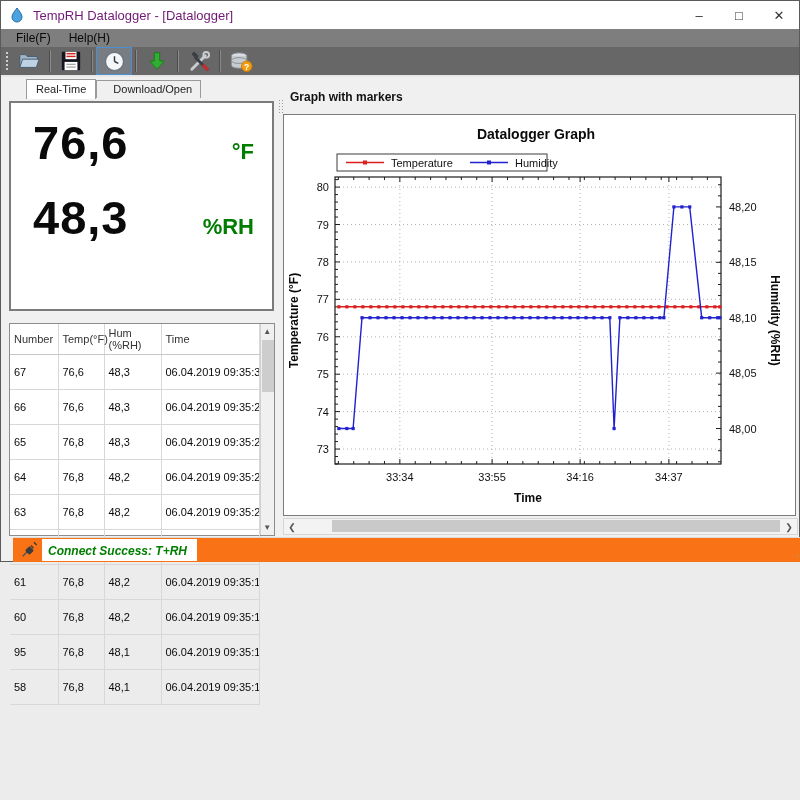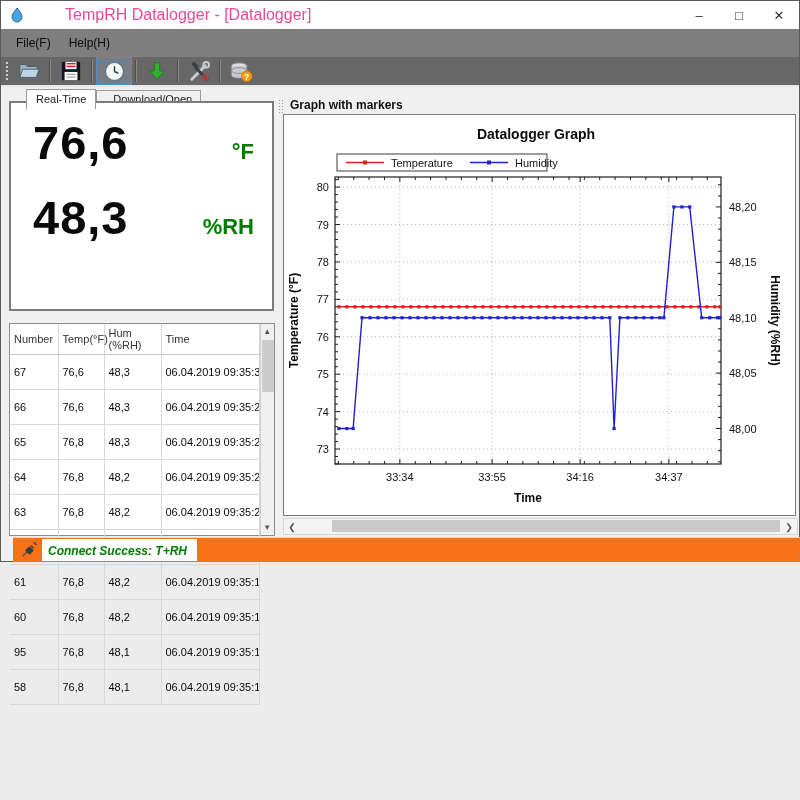--- a/index.html
+++ b/index.html
@@ -3,26 +3,26 @@
 <meta charset="utf-8">
 <style>
   html,body{margin:0;padding:0;}
   body{width:800px;height:800px;background:#ececec;overflow:hidden;
        font-family:"Liberation Sans",sans-serif;color:#111;}
   .window{position:relative;width:798px;height:560px;background:#f0f0f0;
           border:1px solid #5a5a5a;}
   
   .titlebar{height:28px;background:#ffffff;display:flex;align-items:center;}
   .titlebar .appicon{width:16px;height:16px;margin:0 8px 0 8px;}
-  .titlebar .title{font-size:16px;color:#ec4899;margin-left:32px;}
+  .titlebar .title{font-size:13px;color:#701a75;}
   .wincontrols{margin-left:auto;display:flex;height:100%;}
   .wincontrols div{width:40px;display:flex;align-items:center;justify-content:center;
                    font-size:13px;color:#333;cursor:default;}
   
-  .menubar{height:28px;background:#7e7e7e;display:flex;align-items:center;padding-left:6px;}
+  .menubar{height:18px;background:#7e7e7e;display:flex;align-items:center;padding-left:6px;}
   .menubar .mitem{font-size:12px;color:#0a0a0a;padding:0 9px;line-height:18px;}
   
   .toolbar{height:28px;background:#676767;display:flex;align-items:center;padding-left:2px;}
   .tgrip{width:5px;height:20px;margin:0 2px;
          background-image:radial-gradient(circle,#cfcfcf 1px,transparent 1.1px);
          background-size:4px 4px;}
   .tbtn{width:34px;height:26px;display:flex;align-items:center;justify-content:center;}
   .tbtn.selected{border:1px solid #4a8fd1;background:#787d83;}
   .tsep{width:1px;height:22px;background:#4e4e4e;border-right:1px solid #8a8a8a;margin:0 3px;}
   .lightstrip{height:2px;background:#e8e8e8;}
@@ -50,21 +50,21 @@
   col.c0{width:48px}col.c1{width:46px}col.c2{width:57px}col.c3{width:98px}
   .vscroll{width:15px;background:#f0f0f0;border-left:1px solid #d0d0d0;position:relative;}
   .vscroll .arr{height:15px;display:flex;align-items:center;justify-content:center;
                 font-size:8px;color:#555;}
   .vscroll .arr.down{position:absolute;bottom:0;left:0;right:0;}
   .vscroll .thumb{position:absolute;top:16px;left:1px;width:12px;height:52px;background:#cdcdcd;}
   
   .splitter{position:absolute;left:277px;top:98px;width:5px;height:15px;
             background-image:radial-gradient(circle,#9a9a9a 0.9px,transparent 1px);
             background-size:3px 3px;}
-  .graph-header{position:absolute;left:289px;top:97px;font-size:12px;font-weight:bold;color:#111;}
+  .graph-header{position:absolute;left:289px;top:89px;font-size:12px;font-weight:bold;color:#111;}
   .graph-panel{position:absolute;left:282px;top:113px;width:511px;height:400px;background:#fff;
                border:1px solid #7b7b7b;}
   svg .grid{stroke:#b4b4b4;stroke-width:1;stroke-dasharray:1 3;}
   svg .frame{fill:none;stroke:#1d1d1d;stroke-width:1.2;}
   svg .tick{stroke:#1d1d1d;stroke-width:1;}
   svg .tlab{font-family:"Liberation Sans",sans-serif;font-size:11px;fill:#111;}
   svg .ctitle{font-family:"Liberation Sans",sans-serif;font-size:14px;font-weight:bold;
               text-anchor:middle;fill:#0a0a0a;}
   svg .atitle{font-family:"Liberation Sans",sans-serif;font-size:12px;font-weight:bold;
               text-anchor:middle;fill:#0a0a0a;}

